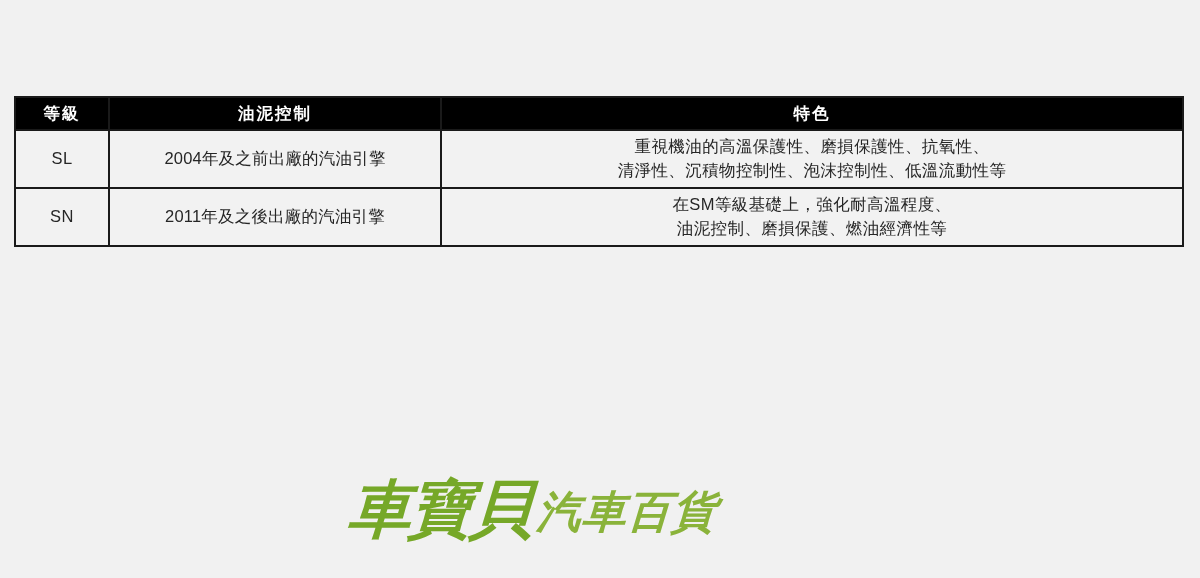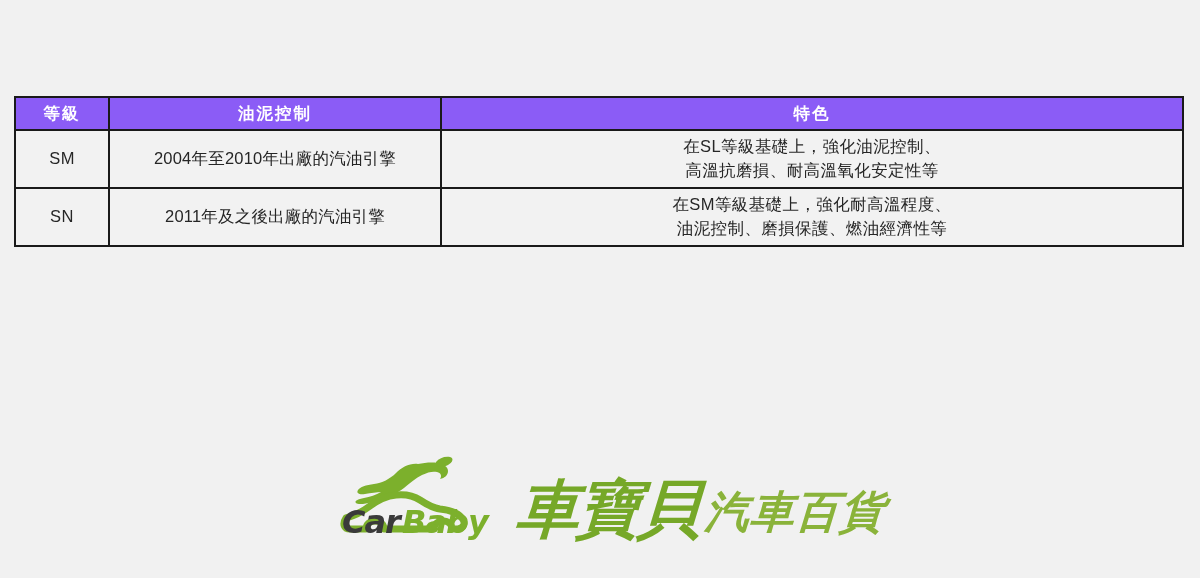--- a/index.html
+++ b/index.html
@@ -36,21 +36,21 @@
 
   table.grade-table th,
   table.grade-table td {
     border: 2px solid #1a1a1a;
     text-align: center;
     vertical-align: middle;
     color: #262626;
     background: #f2f2f2;
   }
   table.grade-table thead th {
-    background: #8b5cf6;
+    background: #000000;
     color: #ffffff;
     height: 31px;
     padding: 0;
     font-size: 16.5px;
     font-weight: 700;
     letter-spacing: 2px;
   }
   table.grade-table tbody td {
     height: 56px;
     padding: 0 6px;
@@ -130,67 +130,45 @@
     </colgroup>
     <thead>
       <tr>
         <th>等級</th>
         <th>油泥控制</th>
         <th>特色</th>
       </tr>
     </thead>
     <tbody>
 
-
       <tr>
-        <td class="grade-cell">SM</td>
-        <td class="years-cell">2004年至2010年出廠的汽油引擎</td>
+        <td class="grade-cell">SL</td>
+        <td class="years-cell">2004年及之前出廠的汽油引擎</td>
         <td class="feature-cell">
-          <span class="feat-line">在SL等級基礎上，強化油泥控制、</span>
-          <span class="feat-line">高溫抗磨損、耐高溫氧化安定性等</span>
+          <span class="feat-line">重視機油的高溫保護性、磨損保護性、抗氧性、</span>
+          <span class="feat-line">清淨性、沉積物控制性、泡沫控制性、低溫流動性等</span>
         </td>
       </tr>
+
 
       <tr>
         <td class="grade-cell">SN</td>
         <td class="years-cell">2011年及之後出廠的汽油引擎</td>
         <td class="feature-cell">
           <span class="feat-line">在SM等級基礎上，強化耐高溫程度、</span>
           <span class="feat-line">油泥控制、磨損保護、燃油經濟性等</span>
         </td>
       </tr>
 
 
     </tbody>
   </table>
 </div>
 
 <div class="logo">
 
-  <div class="logo-mark">
-    <svg width="168" height="88" viewBox="0 0 168 88" xmlns="http://www.w3.org/2000/svg">
-
-      <path d="M78 8 C70 7 62 11 56 17 C50 23 42 27 34 28 C26 29 20 31 18 34
-               C16 37 19 39 25 38 C31 37 37 36 41 36 C36 39 30 41 24 42
-               C18 43 14 45 16 47 C18 49 25 48 33 46 C45 43 56 38 64 32
-               C70 27 76 22 82 19 C88 16 93 15 97 16 C101 17 102 20 100 23
-               C105 22 108 19 108 15 C108 11 104 8 98 7 C91 6 84 7 78 8 Z" fill="#7cb02c"></path>
-
-      <path d="M96 6 C99 2 105 0 110 1 C114 2 113 6 108 9 C104 11 99 11 96 9 Z" fill="#7cb02c"></path>
-
-      <path d="M6 62 C14 60 22 56 30 50 C38 44 46 40 56 39 C66 38 74 40 80 44
-               C86 48 92 52 100 53 C110 54 118 57 122 62 C126 67 124 72 118 73
-               L112 73 C112 68 108 65 103 65 C98 65 94 68 94 73 L44 73
-               C44 68 40 65 35 65 C30 65 26 68 26 73 L10 73 C4 73 2 68 6 62 Z" fill="none" stroke="#7cb02c" stroke-width="7" stroke-linejoin="round"></path>
-    </svg>
-
-    <svg width="168" height="40" viewBox="0 0 168 40" style="position:absolute; left:0; bottom:2px;" xmlns="http://www.w3.org/2000/svg">
-      <text x="2" y="31" font-family="'DejaVu Sans','Liberation Sans',sans-serif" font-size="32" font-weight="700" font-style="italic" letter-spacing="-1" fill="#3a3a3a">Car</text>
-      <text x="62" y="31" font-family="'DejaVu Sans','Liberation Sans',sans-serif" font-size="32" font-weight="700" font-style="italic" letter-spacing="-1" fill="#7cb02c">Baby</text>
-    </svg>
-  </div>
 
   <div class="logo-cn">
     <span class="cn-main">車寶貝</span>
     <span class="cn-sub">汽車百貨</span>
   </div>
 
 </div>
 
 </body></html>

